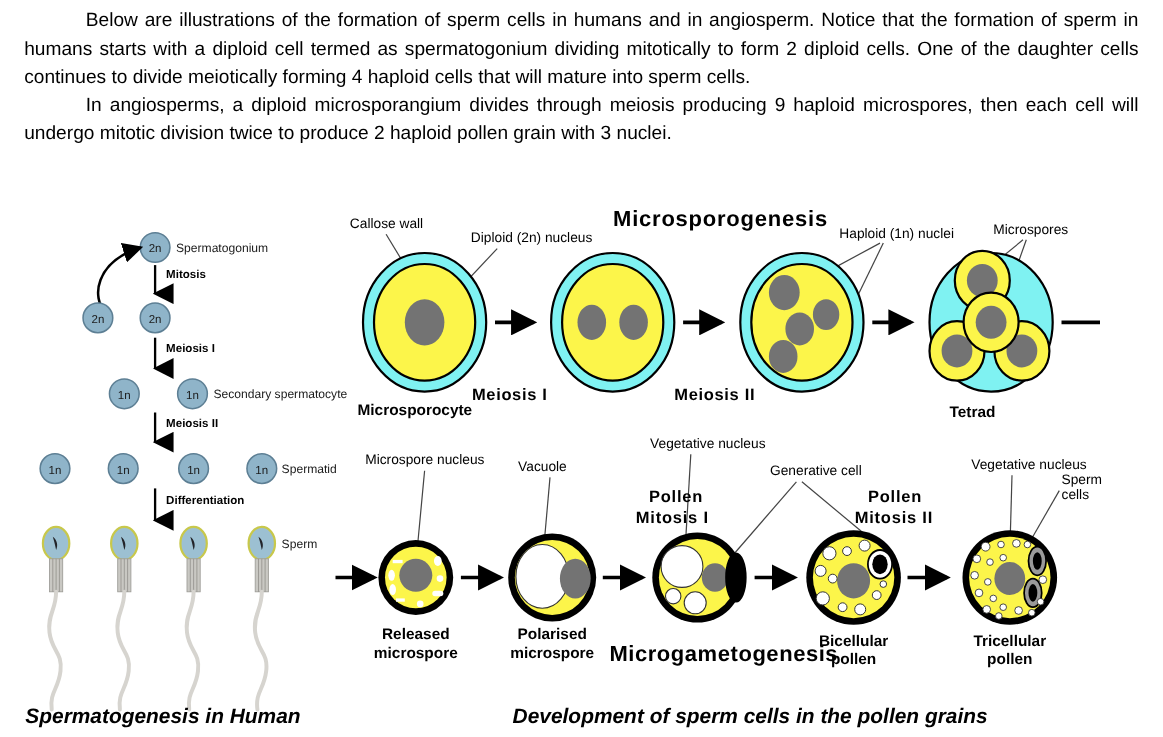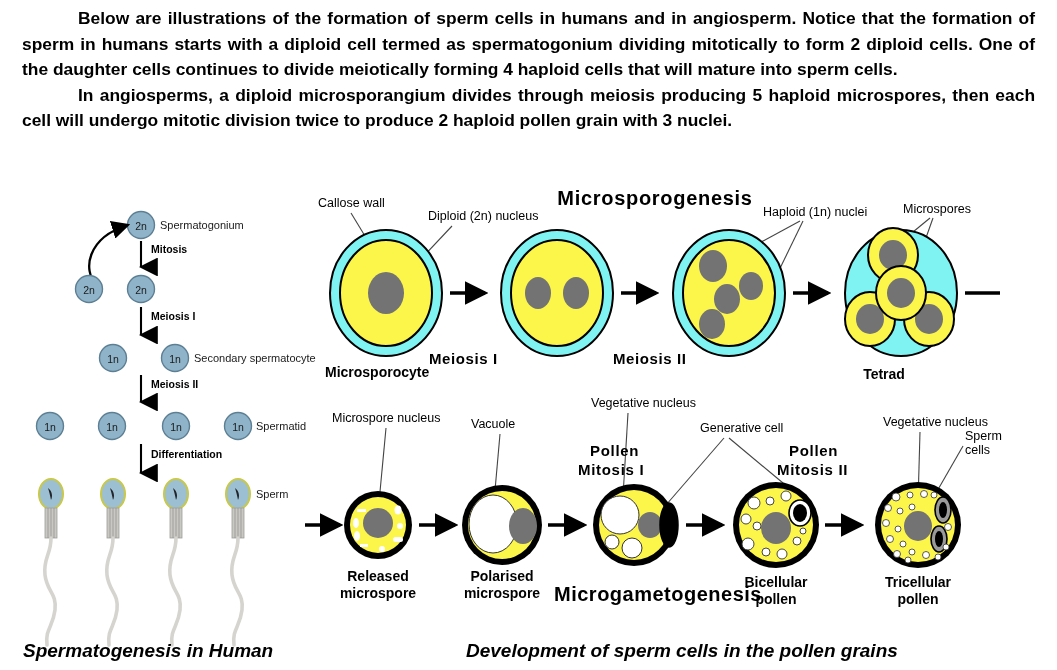--- a/index.html
+++ b/index.html
@@ -10,32 +10,31 @@
   }
   #prose{
     position:absolute;left:0;top:0;width:1057px;
     padding:6px 22px 0 22px;box-sizing:border-box;
   }
   #prose p{
     margin:0 0 0 0;
     font-size:17.4px;line-height:25.5px;
     color:#000;text-align:justify;text-indent:56px;
     font-family:"Liberation Sans", sans-serif;
-    font-weight:bold;
   }
   #figure{position:absolute;left:0;top:183px;width:1057px;height:487px;}
   svg{display:block;}
   .lbl{font-family:"Liberation Sans",sans-serif;}
 </style>
 </head>
 <body>
 
 <div id="prose">
   <p>Below are illustrations of the formation of sperm cells in humans and in angiosperm. Notice that the formation of sperm in humans starts with a diploid cell termed as spermatogonium dividing mitotically to form 2 diploid cells. One of the daughter cells continues to divide meiotically forming 4 haploid cells that will mature into sperm cells.</p>
-  <p>In angiosperms, a diploid microsporangium divides through meiosis producing 5 haploid microspores, then each cell will undergo mitotic division twice to produce 2 haploid pollen grain with 3 nuclei.</p>
+  <p>In angiosperms, a diploid microsporangium divides through meiosis producing 9 haploid microspores, then each cell will undergo mitotic division twice to produce 2 haploid pollen grain with 3 nuclei.</p>
 </div>
 
 <div id="figure">
 <svg width="1057" height="487" viewBox="0 0 1057 487" xmlns="http://www.w3.org/2000/svg">
   <defs>
     <marker id="arrH" markerWidth="7" markerHeight="7" refX="6" refY="3.5" orient="auto">
       <path d="M0,0 L7,3.5 L0,7 Z" fill="#000"></path>
     </marker>
     <marker id="arrV" markerWidth="9" markerHeight="9" refX="4.5" refY="8" orient="auto">
       <path d="M0,0 L9,0 L4.5,9 Z" fill="#000"></path>

